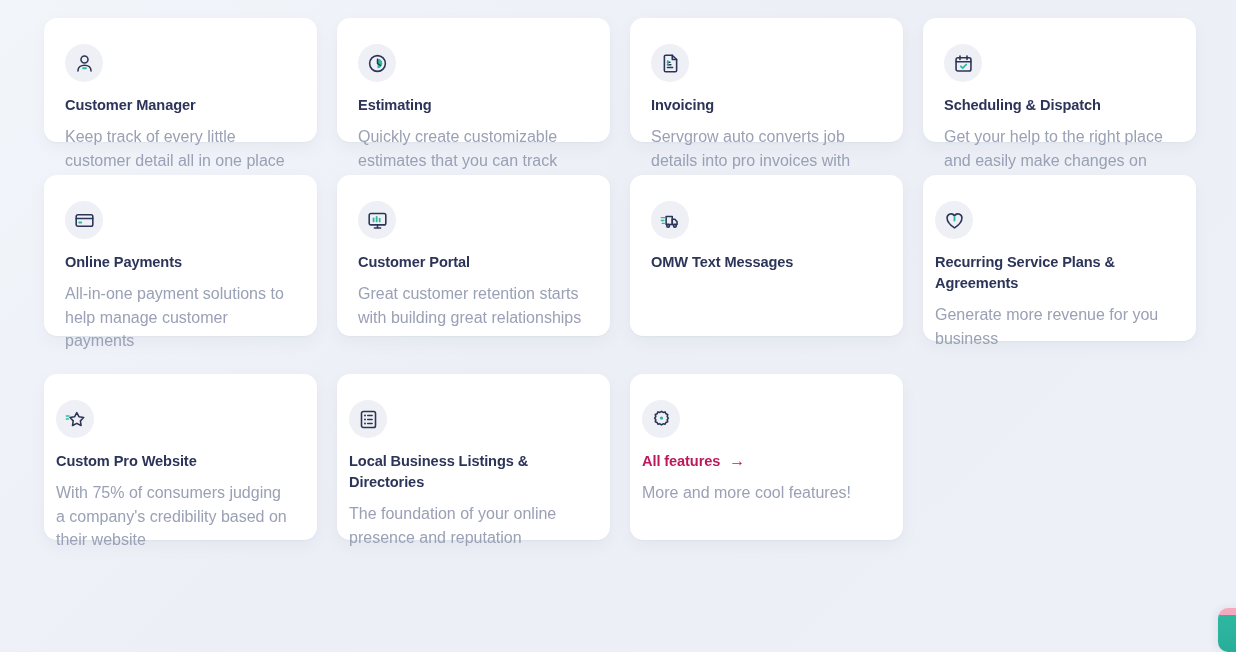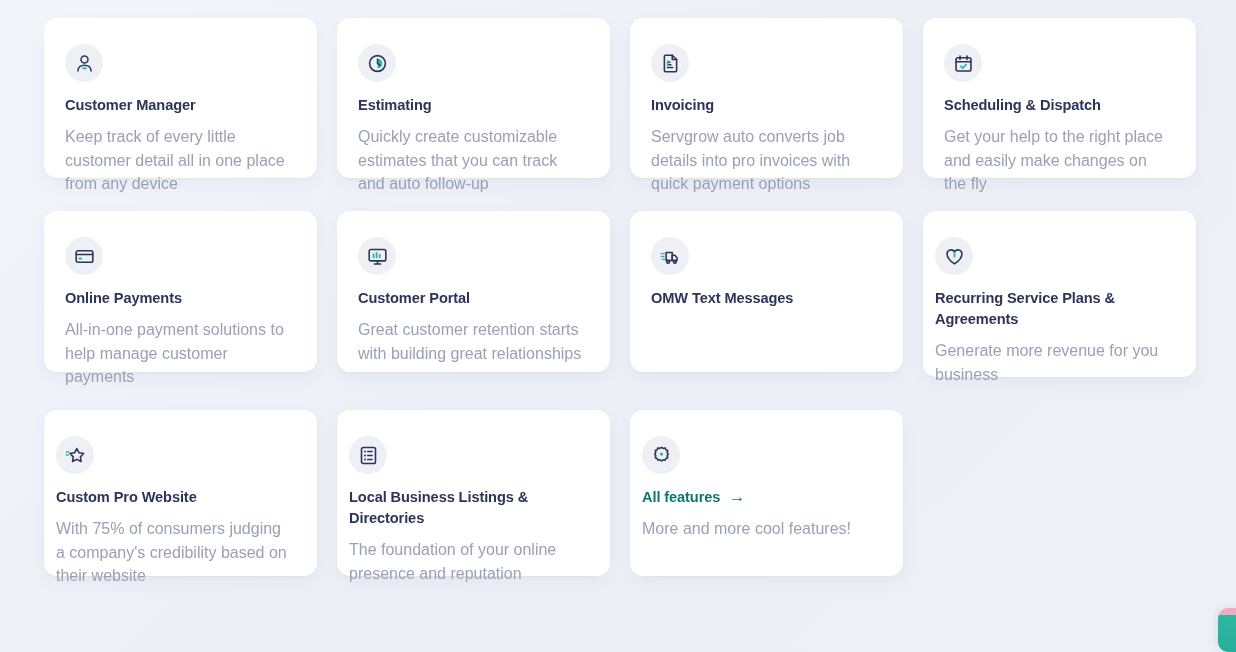--- a/index.html
+++ b/index.html
@@ -42,21 +42,21 @@
     background: #ffffff;
     border-radius: 13px;
     padding: 26px 26px 22px 21px;
     box-shadow: 0 1px 2px rgba(30, 41, 80, 0.035),
                 0 6px 18px rgba(30, 41, 80, 0.045);
     display: flex;
     flex-direction: column;
     position: relative;
   }
 
-  .card-r1 { height: 160px; justify-content: space-between; }
+  .card-r1 { height: 124px; justify-content: space-between; }
   .card-r2 { height: 161px; }
   .card-r3 { height: 166px; padding-left: 12px; }
 
   .icon-badge {
     width: 38px;
     height: 38px;
     border-radius: 50%;
     background: #eef0f5;
     display: flex;
     align-items: center;
@@ -73,21 +73,21 @@
   .card-title {
     font-size: 14.6px;
     font-weight: 700;
     line-height: 1.45;
     color: #2c3559;
     letter-spacing: -0.1px;
     margin-bottom: 9px;
   }
 
   .card-title.link {
-    color: #0f766e;
+    color: #be185d;
     display: inline-flex;
     align-items: center;
     gap: 9px;
     cursor: pointer;
     text-decoration: none;
     width: fit-content;
   }
   .card-title.link .arrow-icon {
     display: inline-block;
     line-height: 1;

